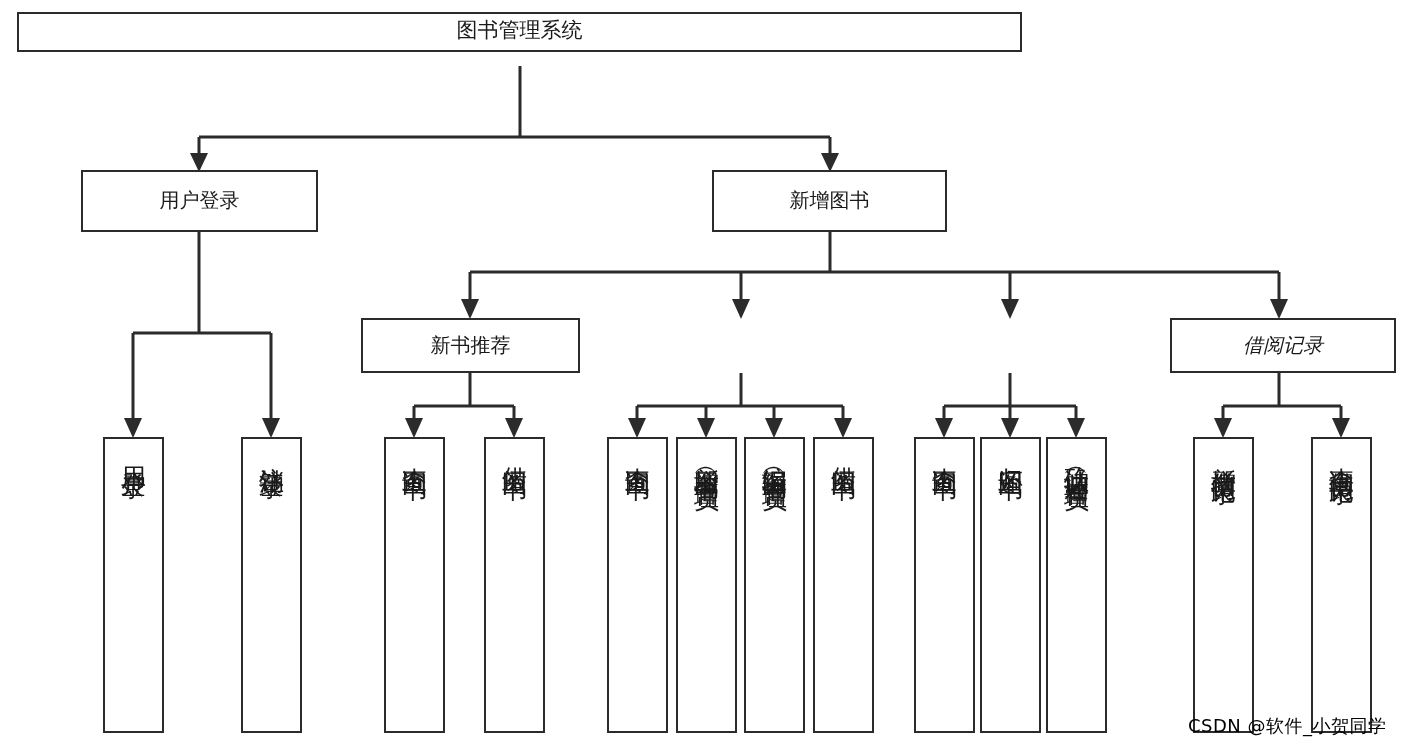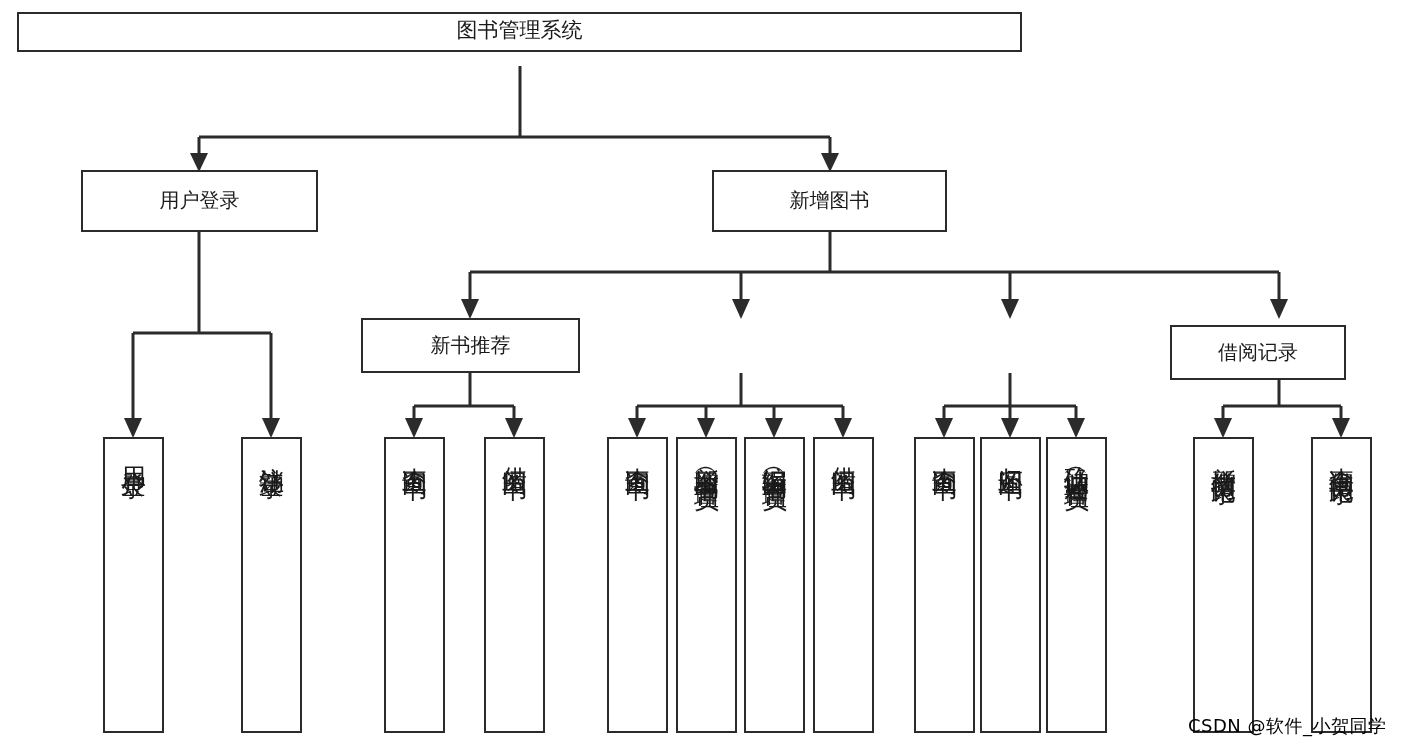--- a/index.html
+++ b/index.html
@@ -132,21 +132,21 @@
   <div class="node h2" style="left:81px;top:170px;width:237px;height:62px;">
     <span class="lbl">用户登录</span>
   </div>
   <div class="node h2" style="left:712px;top:170px;width:235px;height:62px;">
     <span class="lbl">新增图书</span>
   </div>
 
   <div class="node h2" style="left:361px;top:318px;width:219px;height:55px;">
     <span class="lbl">新书推荐</span>
   </div>
-  <div class="node h2" style="left:1170px;top:325px;width:176px;height:55px;">
+  <div class="node h2" style="left:1170px;top:318px;width:226px;height:55px;font-style:italic;">
     <span class="lbl">借阅记录</span>
   </div>
 
   <div class="node v" style="left:103px;top:437px;width:61px;height:296px;">
     <span class="lbl">用户登录</span>
   </div>
   <div class="node v" style="left:241px;top:437px;width:61px;height:296px;">
     <span class="lbl">注销登录</span>
   </div>
 

